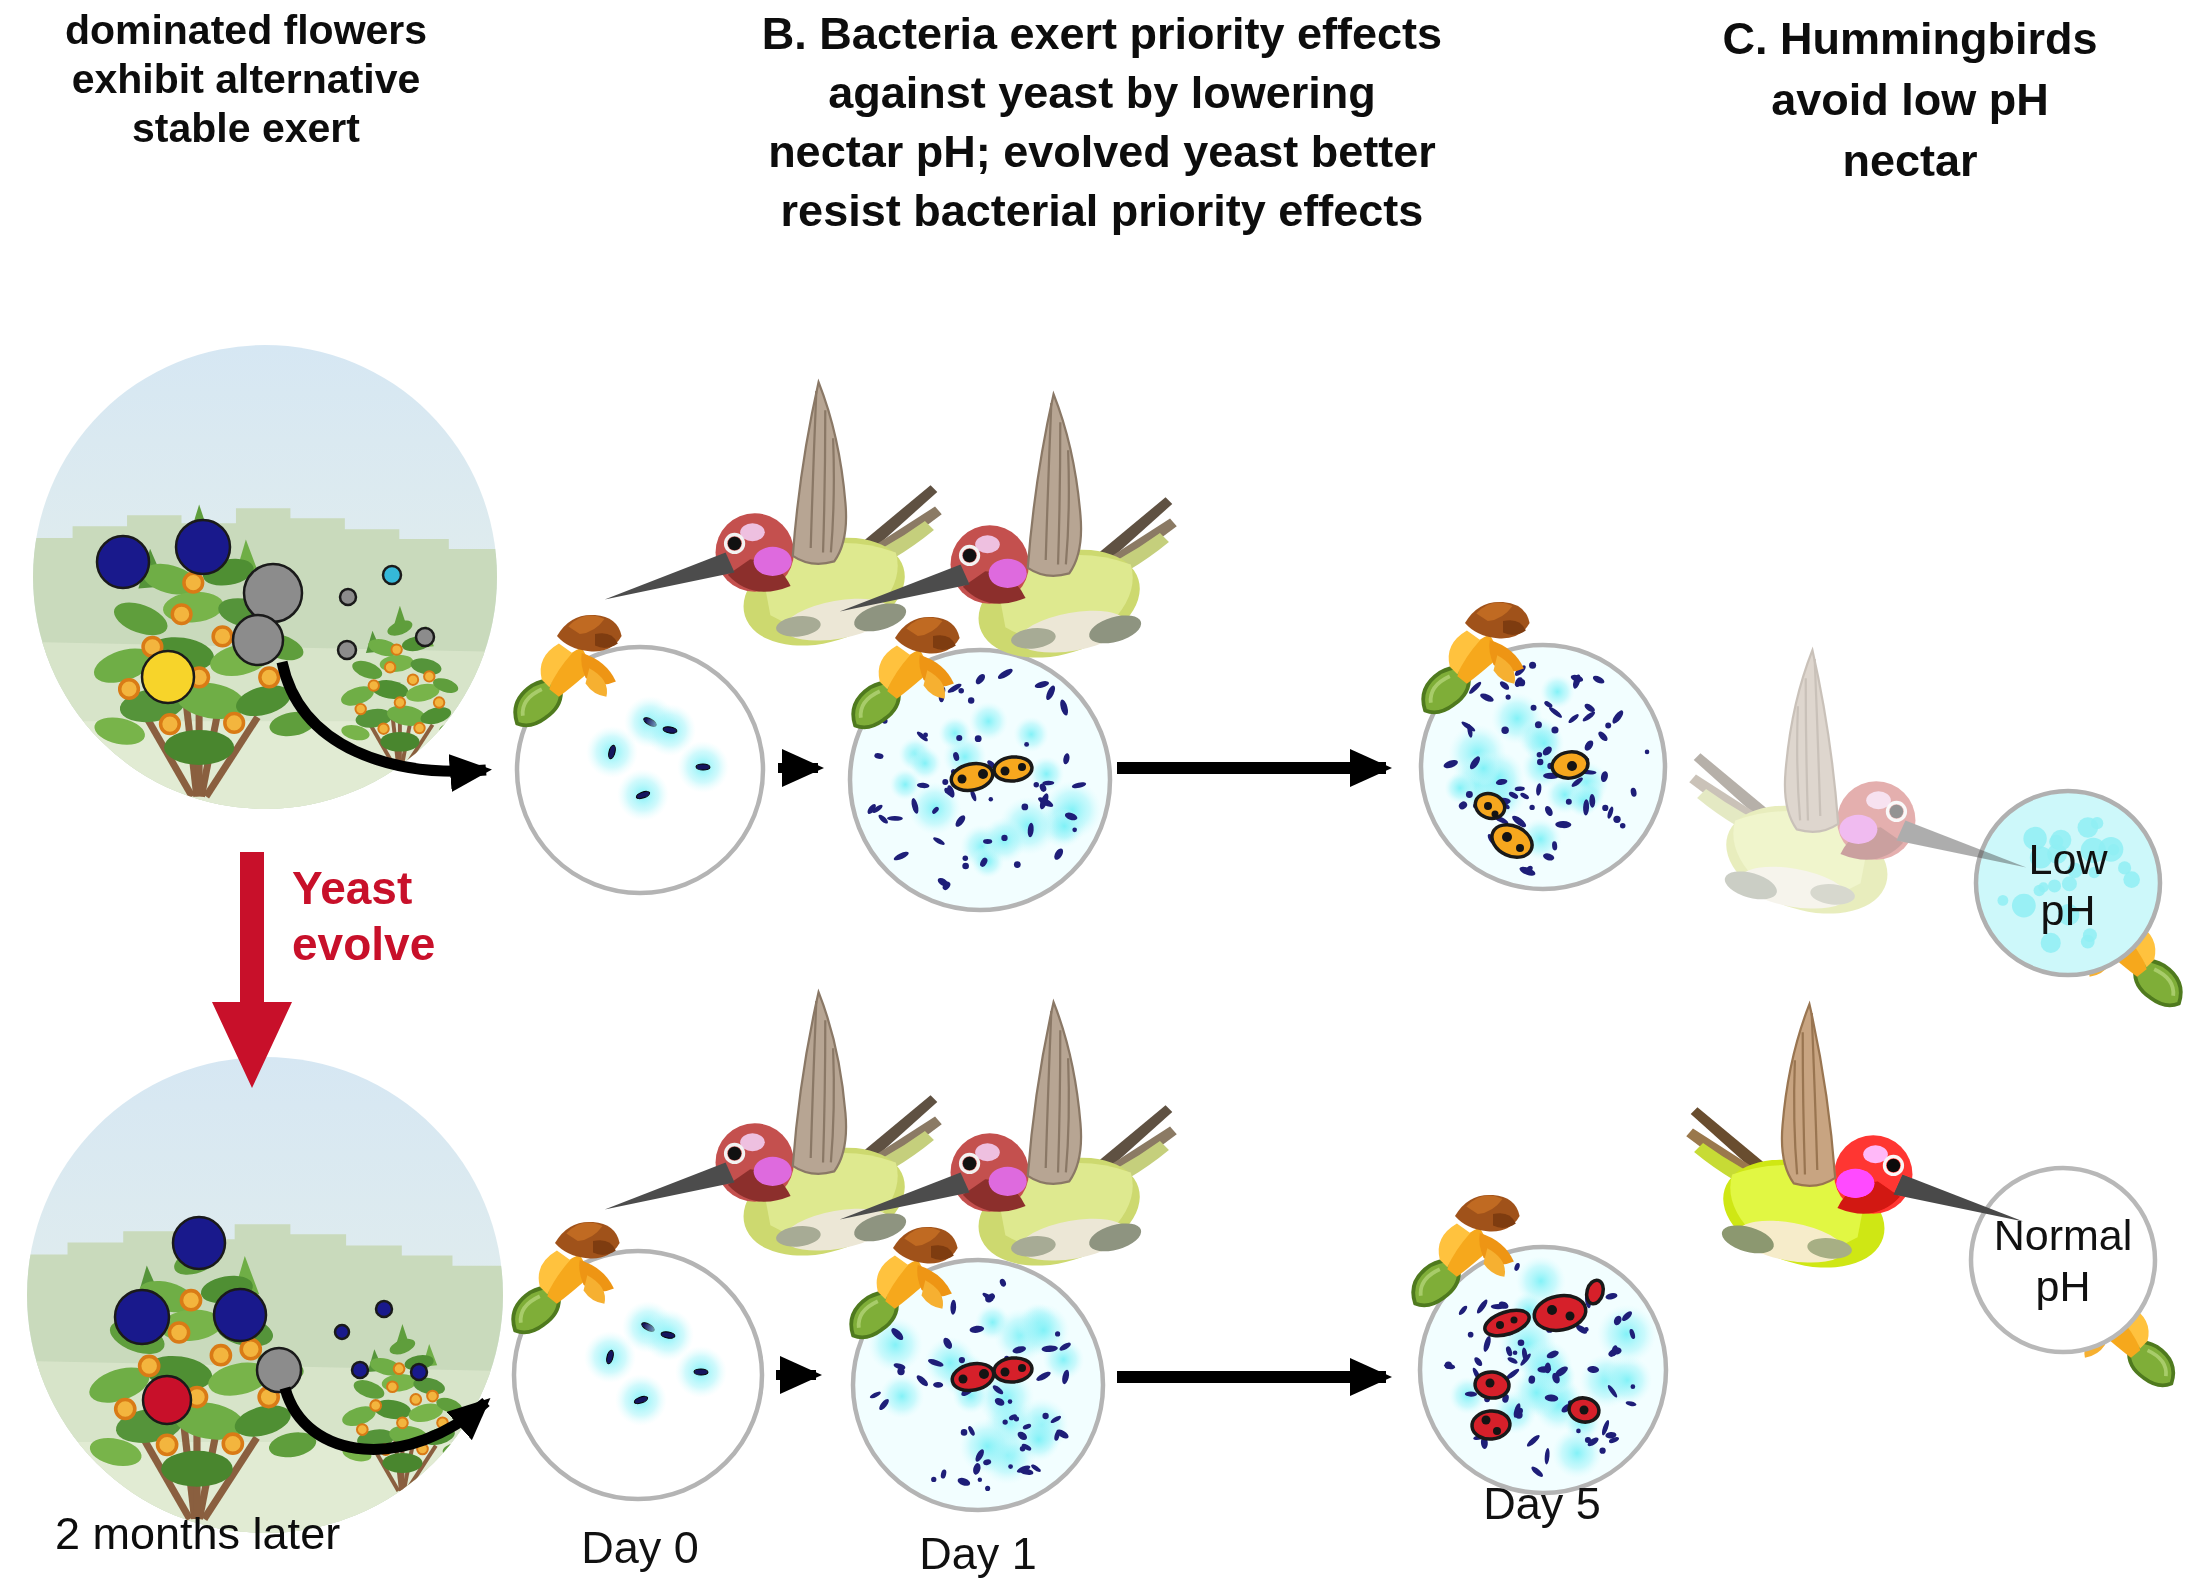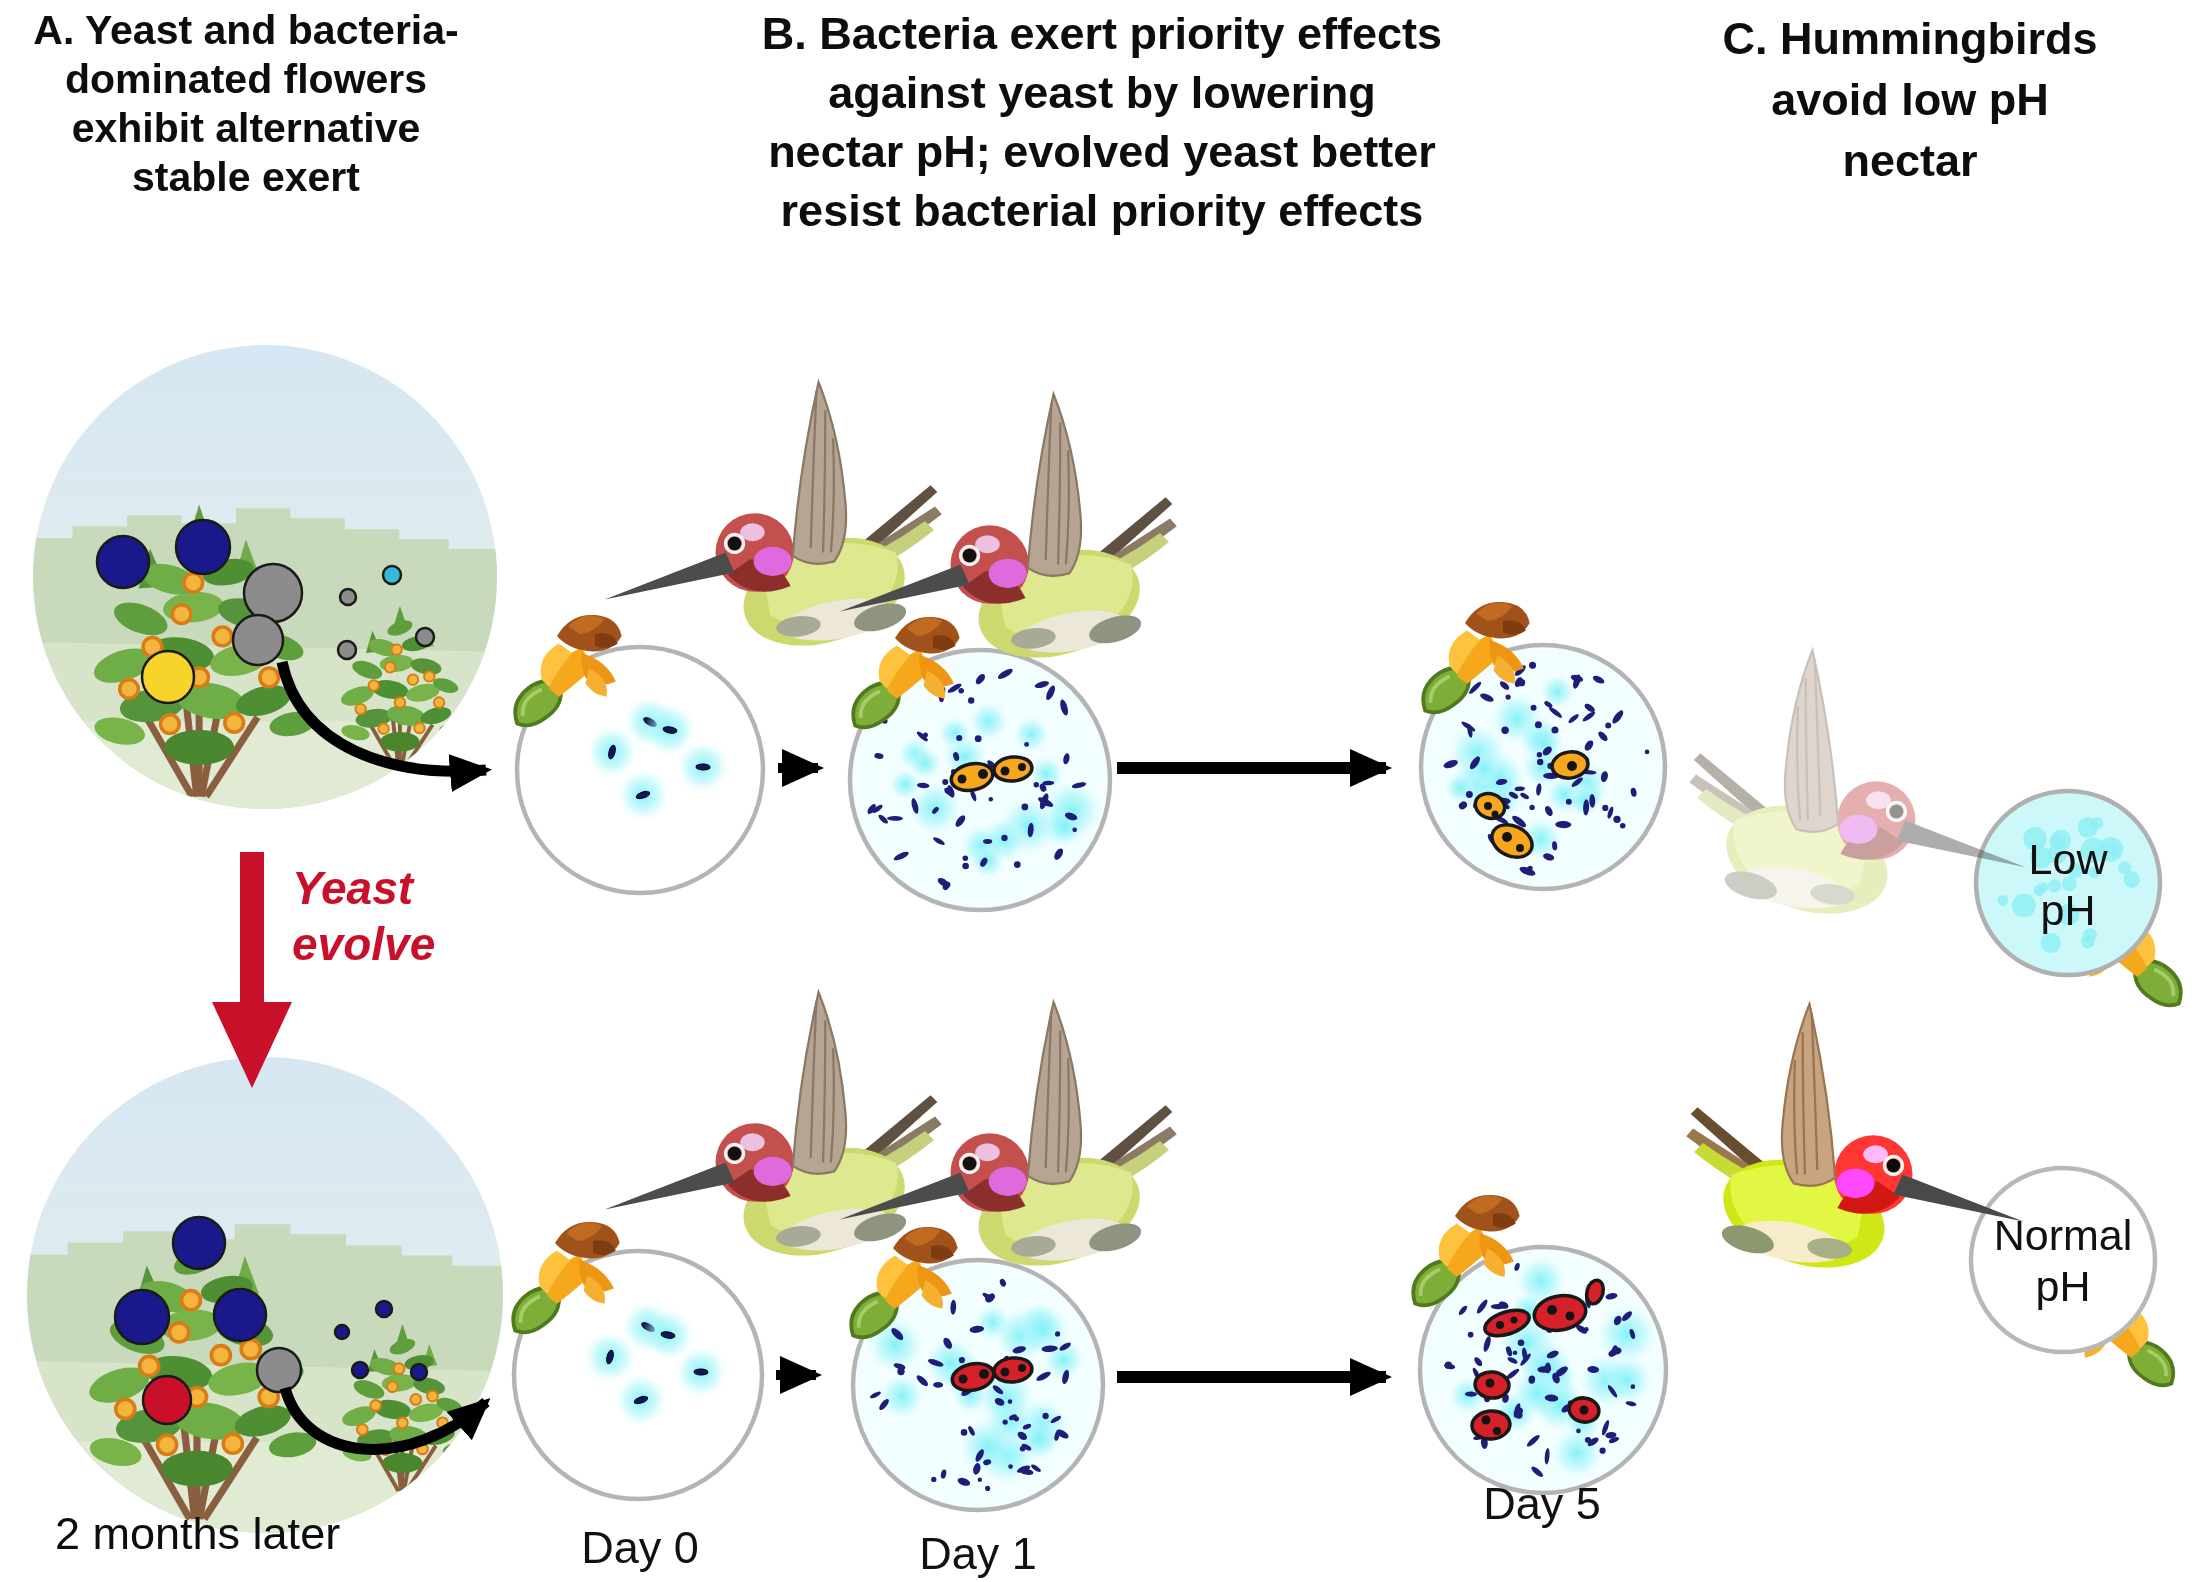--- a/index.html
+++ b/index.html
@@ -4,21 +4,21 @@
 <style>
   html,body{margin:0;padding:0;background:#ffffff;}
   #canvas{position:relative;width:2204px;height:1582px;background:#fff;overflow:hidden;
           font-family:"Liberation Sans","DejaVu Sans",sans-serif;color:#0d0d0d;}
   #art{position:absolute;left:0;top:0;}
   .title{position:absolute;text-align:center;font-weight:bold;color:#0d0d0d;}
   .title-a{left:0px;top:6px;width:492px;font-size:41px;line-height:49px;}
   .title-b{left:660px;top:4px;width:884px;font-size:45px;line-height:59px;}
   .title-c{left:1664px;top:8px;width:492px;font-size:45px;line-height:61px;}
   .yeast-evolve{position:absolute;left:292px;top:860px;font-weight:bold;color:#c8102a;
-                font-size:46px;line-height:56px;text-align:left;font-style:italic;}
+                font-size:46px;line-height:56px;text-align:left;}
   .months-label{position:absolute;left:55px;top:1508px;width:400px;text-align:left;font-size:45px;}
   .day-label{position:absolute;width:220px;text-align:center;font-size:45px;color:#111;}
   .day-0{left:530px;top:1522px;}
   .day-1{left:868px;top:1528px;}
   .day-5{left:1432px;top:1478px;}
   .ph-label{position:absolute;width:190px;text-align:center;font-size:43px;line-height:51px;color:#111;}
   .ph-low{left:1973px;top:834px;}
   .ph-normal{left:1968px;top:1210px;}
   .bird-faded{opacity:0.45;}
   .bird-vivid{filter:saturate(1.9) contrast(1.05);}
@@ -647,21 +647,20 @@
   </g>
   <g class="bird-faded">
     <use href="#bird" transform="translate(2023,863) scale(-1.12,1.12) translate(-5,-210)"></use>
   </g>
   <g class="bird-vivid">
     <use href="#bird" transform="translate(2020,1217) scale(-1.12,1.12) translate(-5,-210)"></use>
   </g>
 </svg>
 
 <div class="title title-a">
-  <div>A. Yeast and bacteria-</div>
   <div>dominated flowers</div>
   <div>exhibit alternative</div>
   <div>stable exert</div>
 </div>
 <div class="title title-c">
   <div>C. Hummingbirds</div>
   <div>avoid low pH</div>
   <div>nectar</div>
 </div>
 <div class="title title-b">

